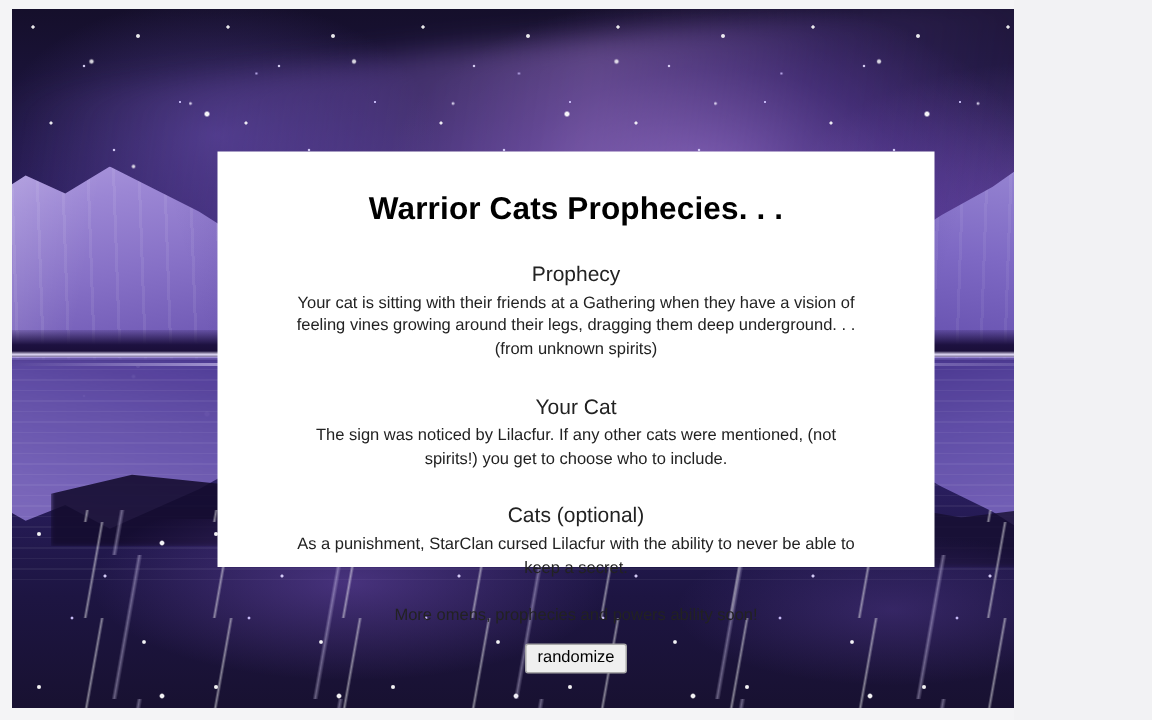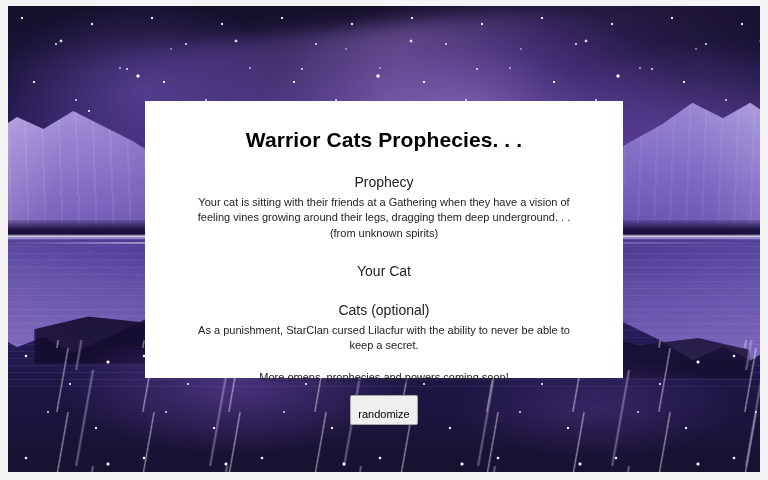--- a/index.html
+++ b/index.html
@@ -7,21 +7,21 @@
     padding: 0;
     width: 768px;
     height: 480px;
     overflow: hidden;
     background: #f2f2f4;
     font-family: "Liberation Sans", sans-serif;
   }
 
   #page {
     position: relative;
-    width: 768px;
+    width: 676px;
     height: 480px;
     background: #f4f4f6;
     overflow: hidden;
   }
 
   
   .bg-wrap {
     position: absolute;
     left: 8px;
     top: 6px;
@@ -326,21 +326,21 @@
     margin-top: 12px;
   }
 
   .randomize-btn {
     font-family: "Liberation Sans", sans-serif;
     font-size: 11px;
     color: #000000;
     background: #efefef;
     border: 1px solid #a8a8a8;
     border-radius: 2px;
-    padding: 12px 7px 3px 7px;
+    padding: 2px 7px 3px 7px;
     cursor: pointer;
     line-height: 1.2;
   }
 </style>
 </head>
 <body>
 
 <div id="page">
 
   <div class="bg-wrap">
@@ -374,25 +374,26 @@
   </div>
 
   <div class="card">
 
     <h1>Warrior Cats Prophecies. . .</h1>
 
     <p class="label">Prophecy</p>
     <p class="body-text">Your cat is sitting with their friends at a Gathering when they have a vision of feeling vines growing around their legs, dragging them deep underground. . . (from unknown spirits)</p>
 
     <p class="label">Your Cat</p>
+    <p class="body-text">The sign was noticed by Lilacfur. If any other cats were mentioned, (not spirits!) you get to choose who to include.</p>
 
     <p class="label">Cats (optional)</p>
     <p class="body-text">As a punishment, StarClan cursed Lilacfur with the ability to never be able to keep a secret.</p>
 
-    <p class="note">More omens, prophecies and powers coming soon!</p>
+    <p class="note">More omens, prophecies and powers ability soon!</p>
 
     <div class="btn-row">
       <button class="randomize-btn">randomize</button>
     </div>
 
   </div>
 
 </div>
 
 </body></html>

